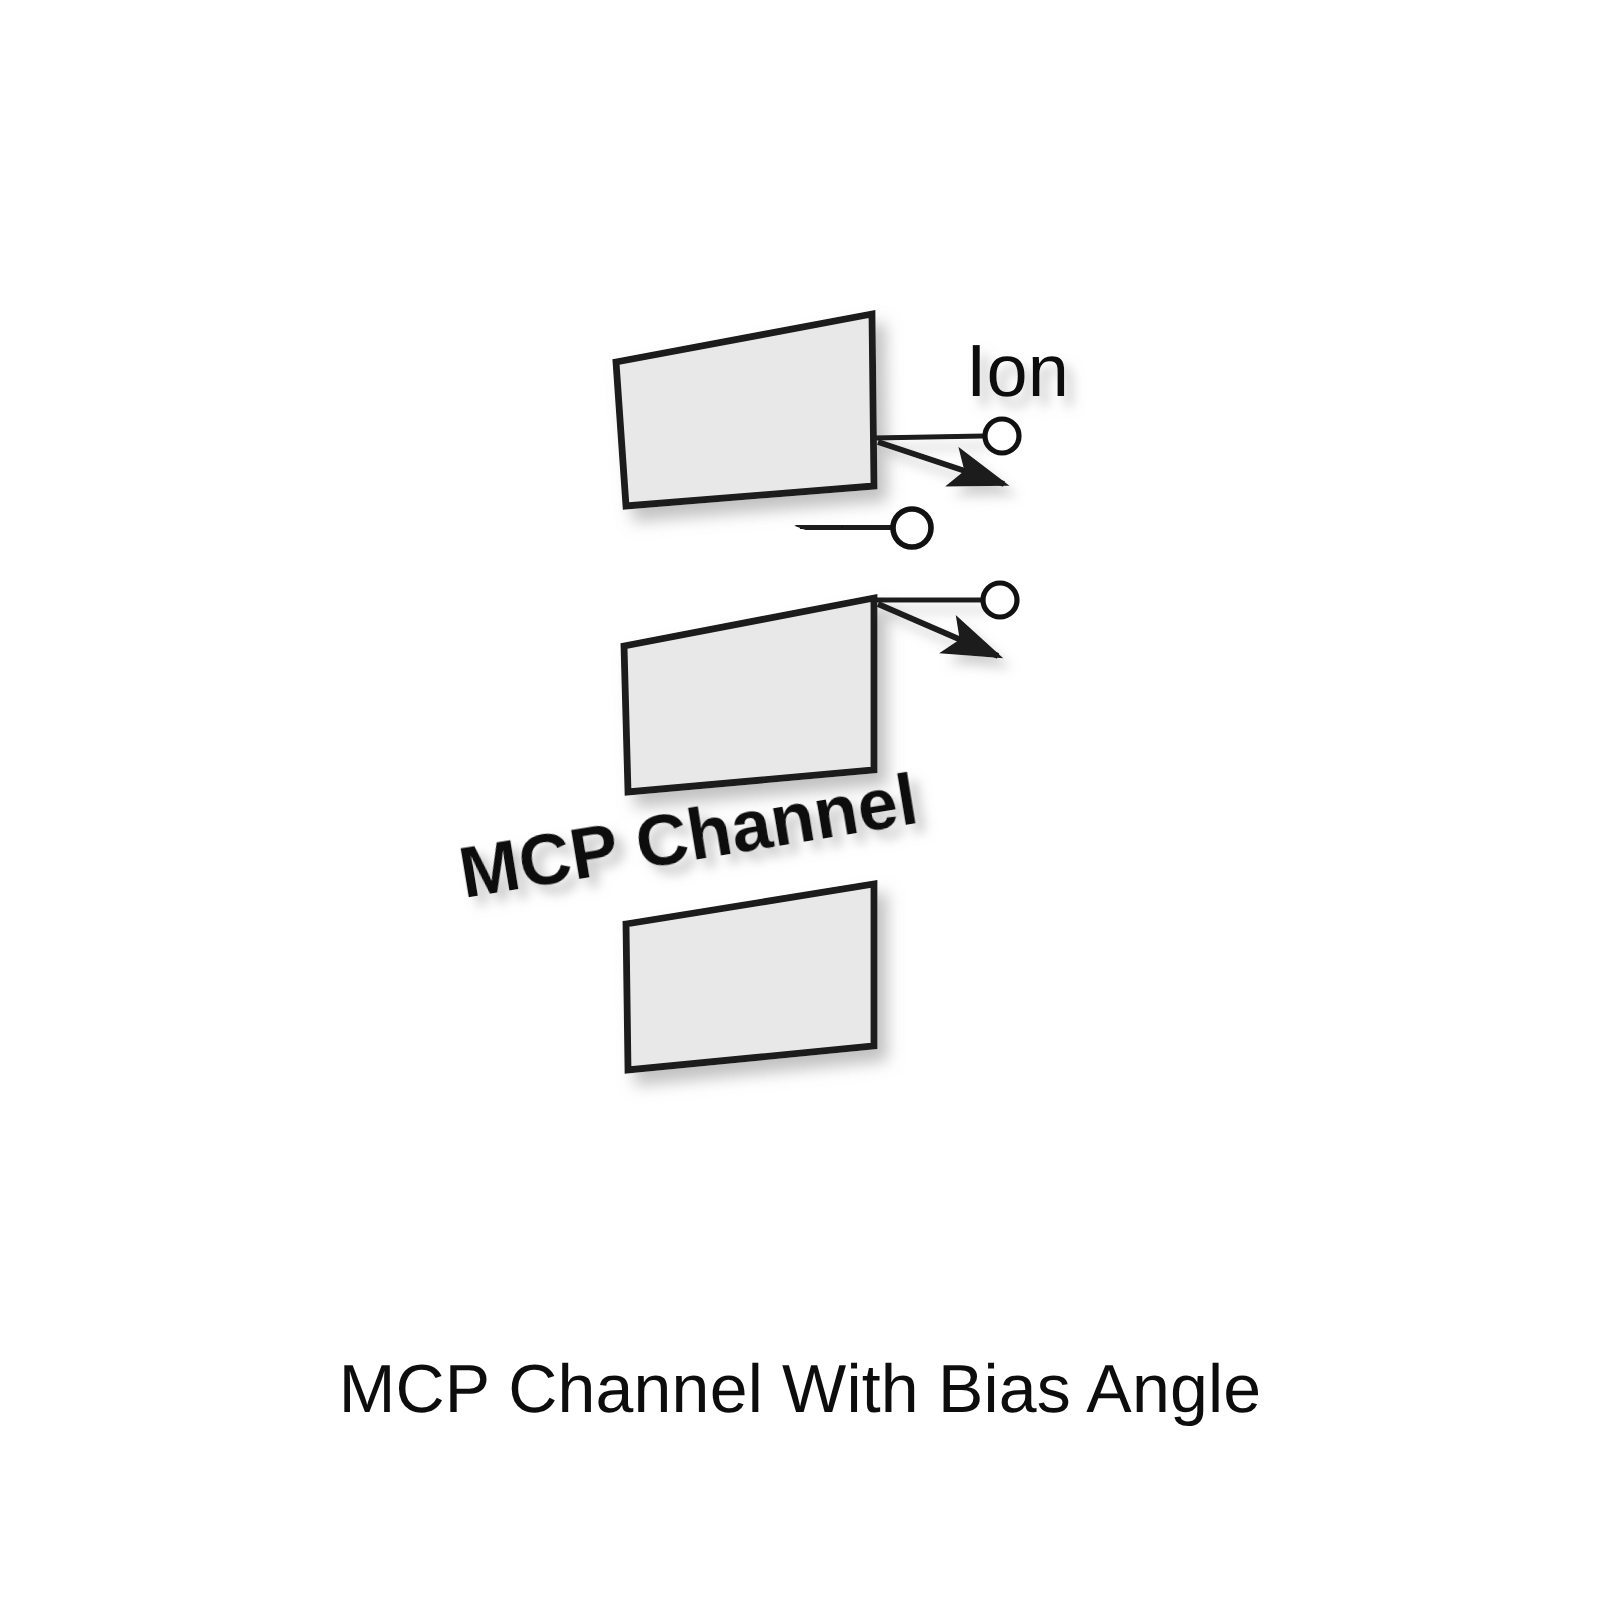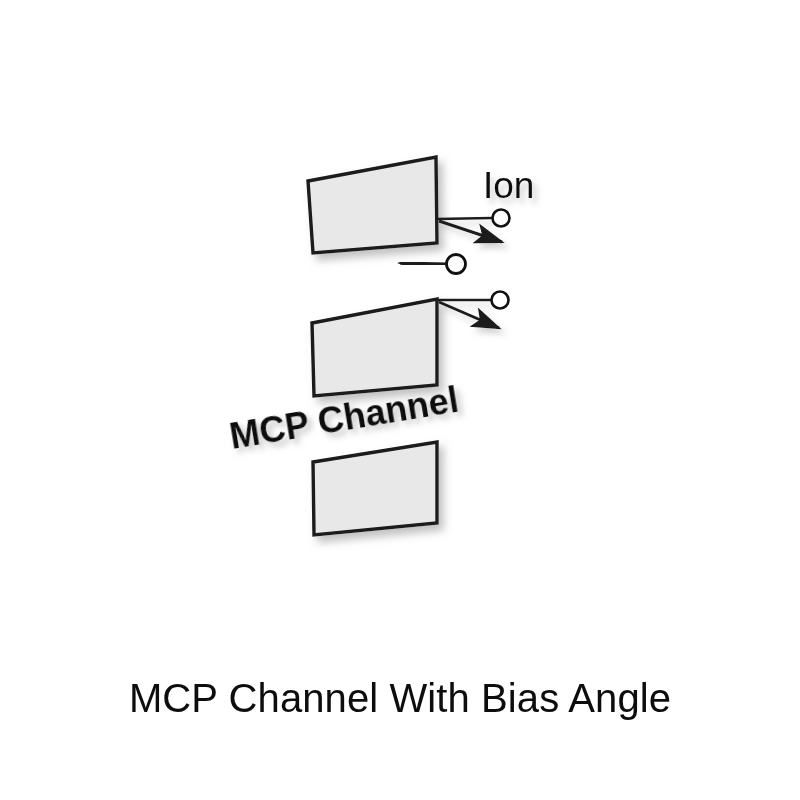--- a/index.html
+++ b/index.html
@@ -30,21 +30,21 @@
     width: 800px;
     height: 800px;
     display: block;
   }
   .caption {
     position: absolute;
     left: 0;
     top: 676px;
     width: 800px;
     text-align: center;
-    font-size: 40px;
+    font-size: 34px;
     font-weight: 400;
     letter-spacing: 0.1px;
     color: #0d0d0d;
     font-family: "Liberation Sans", sans-serif;
     white-space: nowrap;
   }
 </style>
 </head>
 <body>
 

